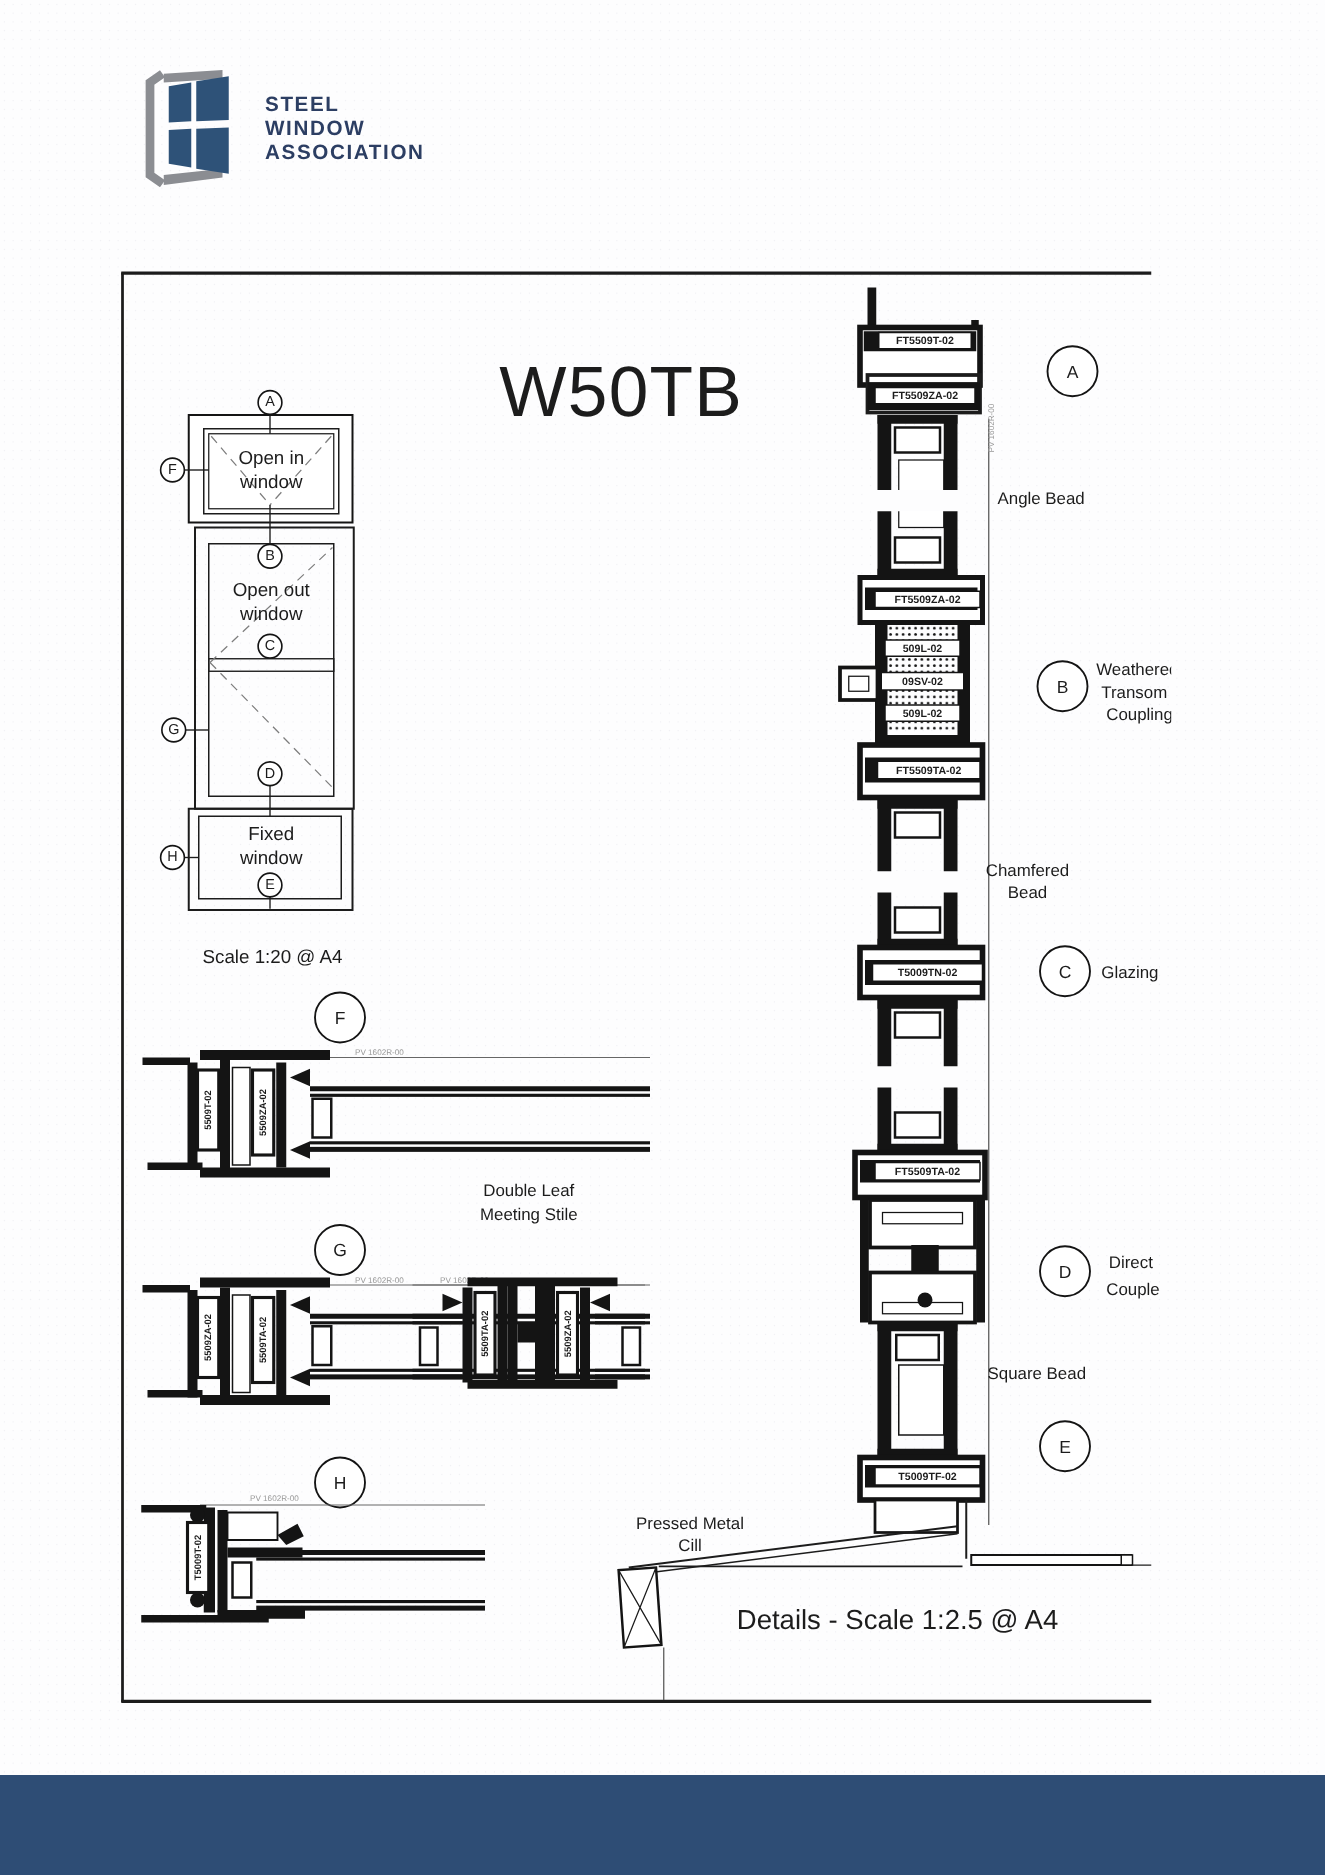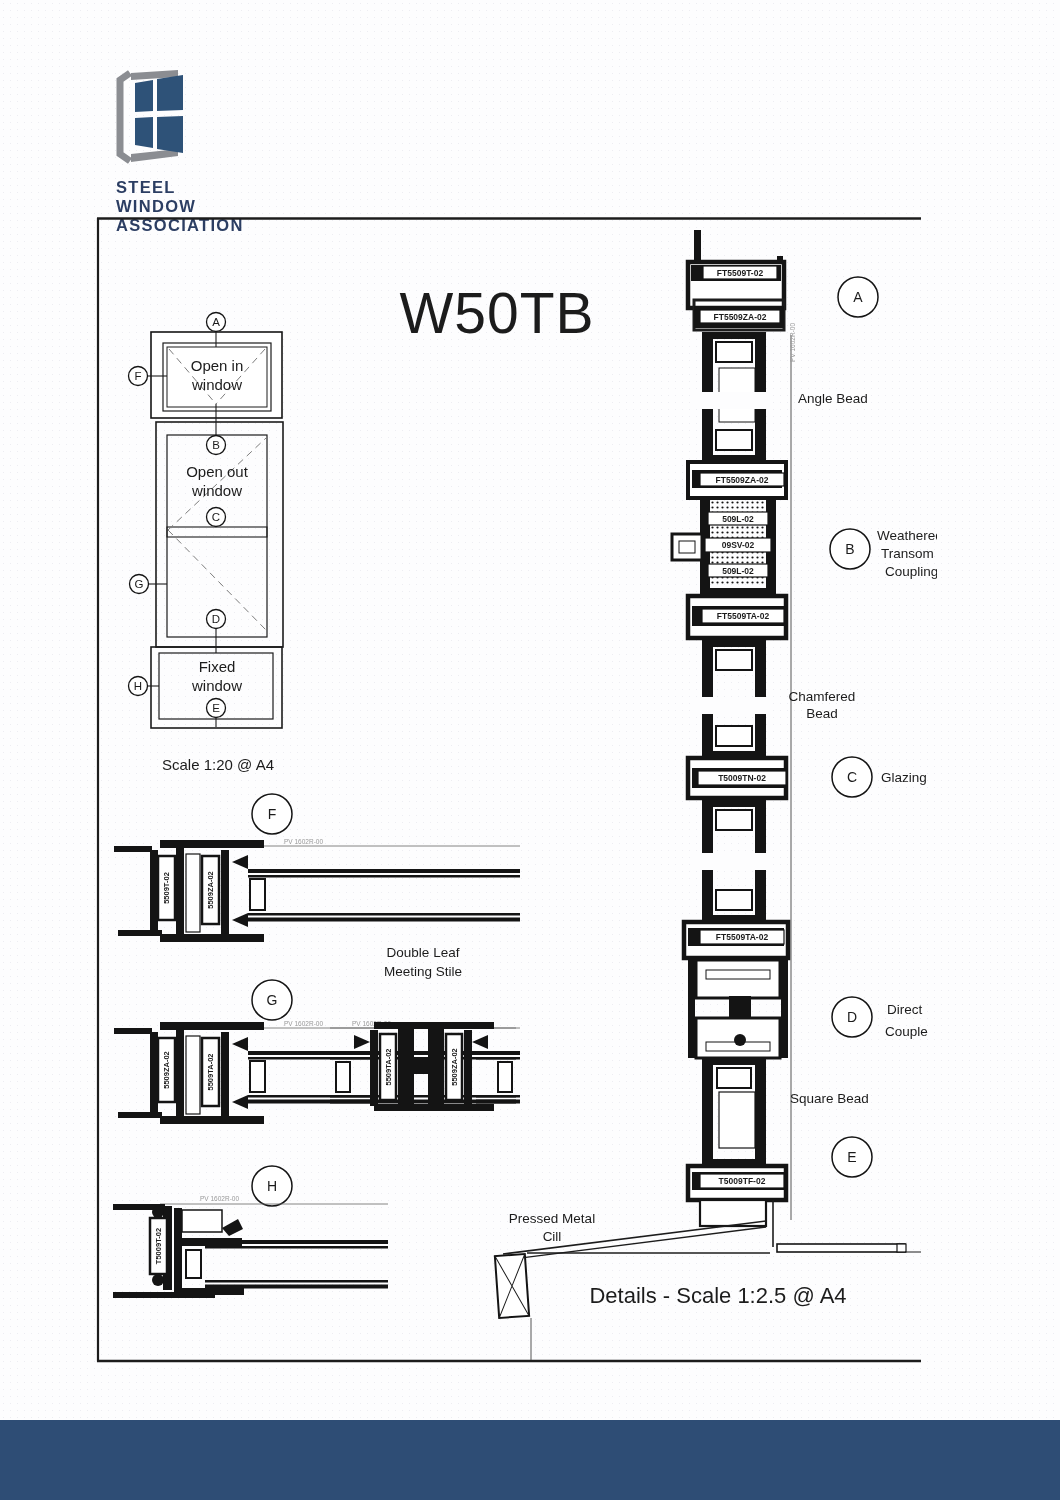--- a/index.html
+++ b/index.html
@@ -3,21 +3,21 @@
 <meta charset="utf-8">
 <style>
   html,body{margin:0;padding:0;background:#ffffff;}
   .page{
     position:relative;width:1060px;height:1500px;overflow:hidden;
     background-color:#fdfdfe;
     background-image:radial-gradient(circle,#ededf2 0.6px,transparent 0.8px);
     background-size:7px 7px;
     font-family:"Liberation Sans",sans-serif;
   }
-  .logo{position:absolute;left:116px;top:70px;display:flex;align-items:flex-start;gap:14px;flex-direction:column;}
+  .logo{position:absolute;left:116px;top:56px;display:flex;align-items:center;gap:14px;}
   .logo-text{color:#2c3e63;font-weight:bold;font-size:16.5px;letter-spacing:1.3px;line-height:19px;}
   .footer{position:absolute;left:0;top:1420px;width:1060px;height:80px;background:#2e4d75;}
   svg.draw{position:absolute;left:0;top:0;}
   svg text{font-family:"Liberation Sans",sans-serif;fill:#1c1c1c;}
   .t15{font-size:15px;}
   .t13{font-size:13.5px;}
   .t22{font-size:22px;}
   .title{font-size:57px;letter-spacing:1px;}
   .pill{font-size:8.5px;font-weight:bold;}
   .rot{font-size:7.5px;font-weight:bold;}

